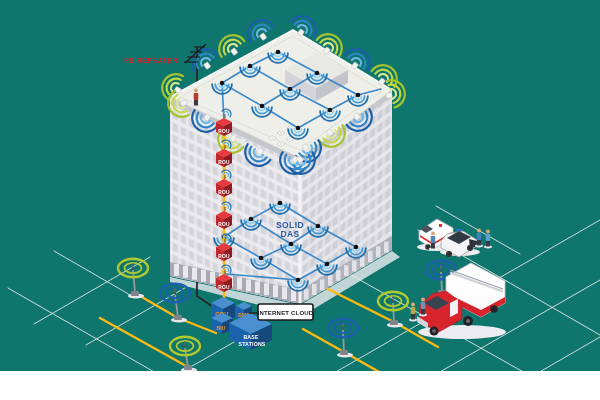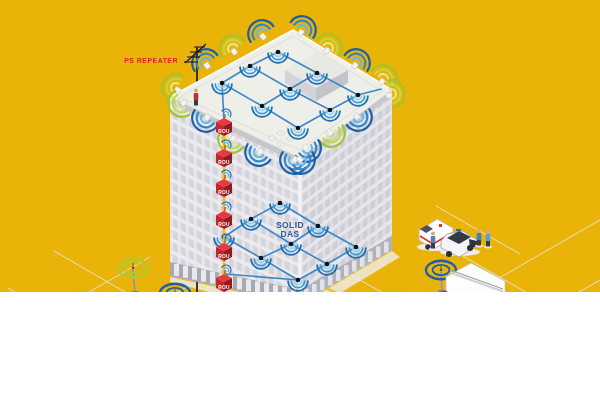--- a/index.html
+++ b/index.html
@@ -1,16 +1,16 @@
 <!DOCTYPE html>
 <html><head>
 <meta charset="utf-8">
 <style>
   html,body{margin:0;padding:0;background:#fff;}
-  #stage{width:600px;height:292px;position:relative;overflow:hidden;background:#eab308;}
+  #stage{width:600px;height:371px;position:relative;overflow:hidden;background:#0f766e;}
   svg{display:block;}
   text{font-family:"Liberation Sans",sans-serif;}
   .lblred{font-weight:bold;font-size:7px;fill:#E21F26;letter-spacing:.45px;}
   .lblblue{font-weight:bold;font-size:8.5px;fill:#2B5AA6;letter-spacing:.4px;}
   .cloudlbl{font-weight:bold;font-size:6px;fill:#1A1A1E;letter-spacing:.2px;}
   .boxlbl{font-weight:bold;font-size:5.8px;fill:#F7941E;letter-spacing:.2px;}
   .boxlblw{font-weight:bold;font-size:5.2px;fill:#FFFFFF;letter-spacing:.2px;}
   .roulbl{font-weight:bold;font-size:4.8px;fill:#FFFFFF;letter-spacing:.2px;}
 </style>
 </head>

